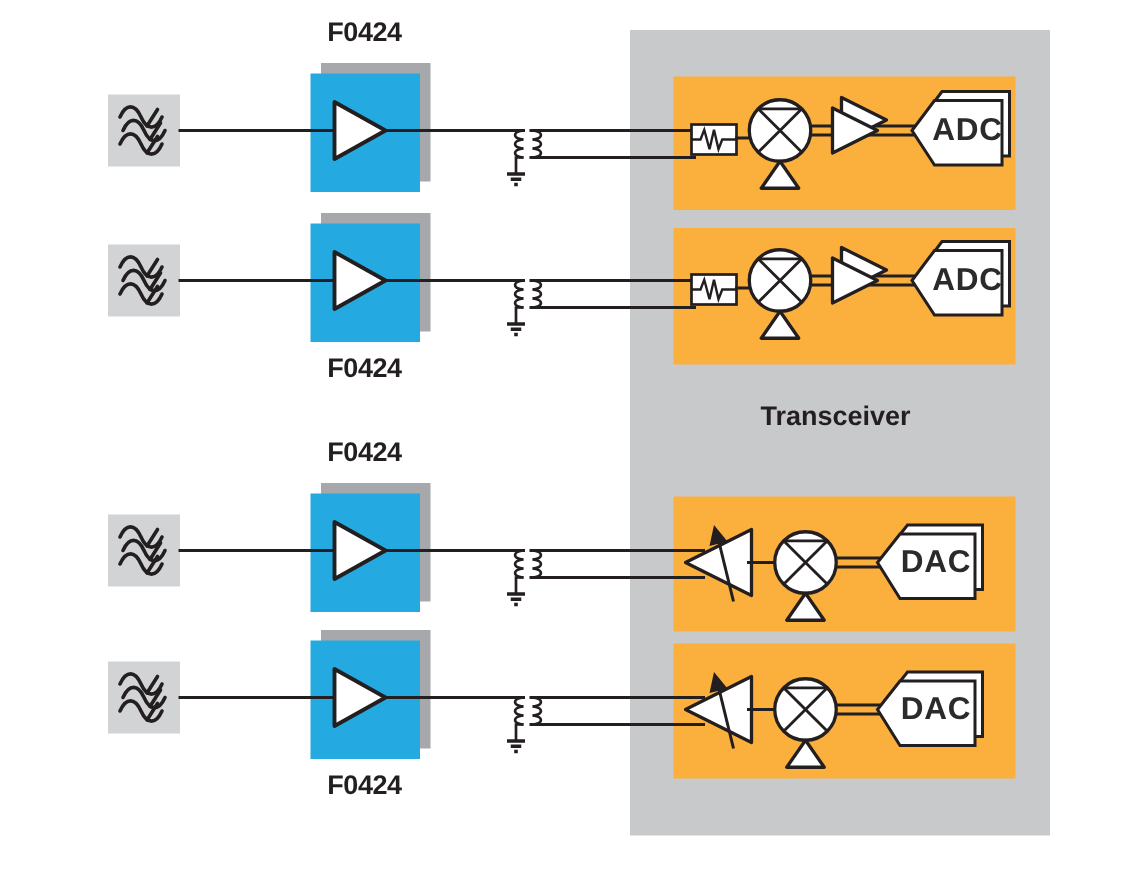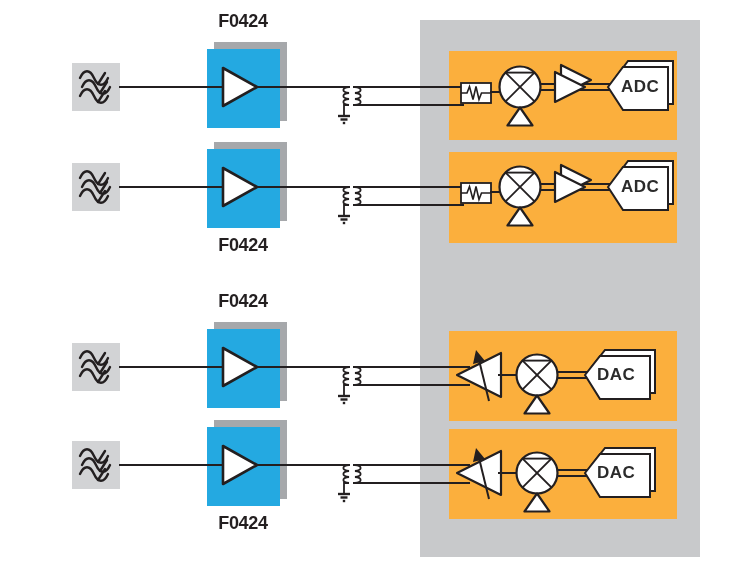--- a/index.html
+++ b/index.html
@@ -10,22 +10,22 @@
   .channel{position:absolute;left:0;top:0;width:755px;height:579px;pointer-events:none;}
   .filter-box{position:absolute;width:48px;height:48px;background:#D2D3D5;}
   .blue-shadow{position:absolute;width:73px;height:79px;background:#A6A8AB;}
   .blue-box{position:absolute;width:73px;height:79px;background:#24A9E1;}
   .xcvr-box{position:absolute;left:420px;top:20px;width:280px;height:537px;background:#C8C9CB;}
   .orange-box{position:absolute;left:449px;width:228px;background:#FBAF3D;}
   .part-label{position:absolute;left:203px;width:80px;height:20px;line-height:20px;
               text-align:center;font-weight:bold;font-size:18px;letter-spacing:-0.3px;color:#231F20;}
   .xcvr-label{position:absolute;left:443px;top:266px;width:228px;height:22px;line-height:22px;
               text-align:center;font-weight:bold;font-size:18px;color:#231F20;}
-  .conv-label{position:absolute;height:20px;line-height:20px;
-              font-weight:bold;font-size:17px;letter-spacing:0.5px;color:#2B2B2B;}
+  .conv-label{position:absolute;height:20px;line-height:20px;text-align:center;
+              font-weight:bold;font-size:21px;letter-spacing:0.5px;color:#2B2B2B;}
 </style>
 </head>
 <body>
 
 <div id="canvas">
 
   <svg width="0" height="0" style="position:absolute">
     <defs>
       <symbol id="sym-filter" viewBox="0 0 48 48">
         <g fill="none" stroke="#231F20" stroke-width="2.4" stroke-linecap="round">
@@ -81,20 +81,21 @@
         <polygon points="2,27 17,8 67,8 67,51 17,51" fill="#fff" stroke="#231F20" stroke-width="2"></polygon>
       </symbol>
     </defs>
   </svg>
 
   <div class="xcvr-box"></div>
   <div class="orange-box" style="top:51px;height:89px;"></div>
   <div class="orange-box" style="top:152px;height:91px;"></div>
   <div class="orange-box" style="top:331px;height:90px;"></div>
   <div class="orange-box" style="top:429px;height:90px;"></div>
+  <div class="xcvr-label">Transceiver</div>
 
   <div class="channel">
     <div class="part-label" style="top:11px;">F0424</div>
     <div class="filter-box" style="left:72px;top:63px;">
       <svg class="abs" style="left:0;top:0;width:48px;height:48px;">
           <use href="#sym-filter"></use>
         </svg>
     </div>
     <div class="blue-shadow" style="left:214px;top:42px;"></div>
     <div class="blue-box" style="left:207px;top:49px;"></div>

